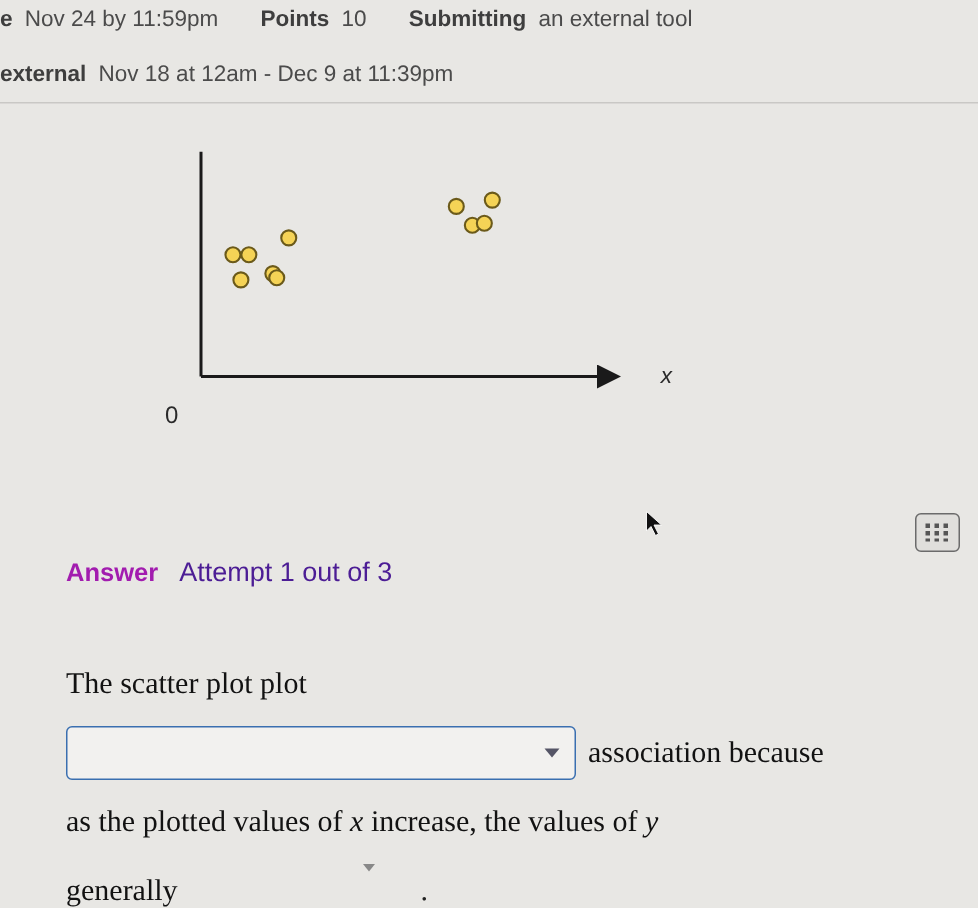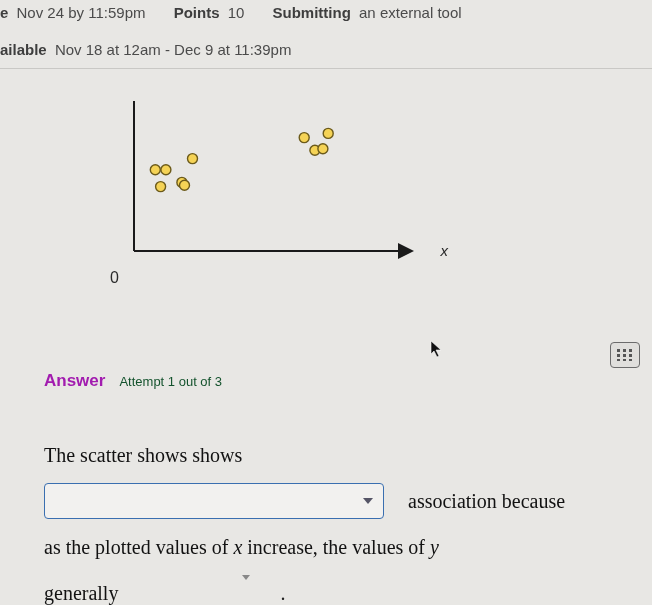--- a/index.html
+++ b/index.html
@@ -43,21 +43,21 @@
       font-style: italic;
       color: #2a2a2a;
     }
     .answer-row {
       margin: 90px 0 0 44px;
       font-size: 17px;
       display: flex;
       align-items: center;
     }
     .answer-label { font-weight: 700; color: #a21caf; margin-right: 14px; }
-    .attempt { color: #14532d; font-size: 13px; }
+    .attempt { color: #4c1d95; font-size: 18px; }
     .keypad-icon {
       position: absolute;
       right: 12px;
       top: 342px;
       width: 30px;
       height: 26px;
       border: 1.5px solid #6b6b6b;
       border-radius: 4px;
       display: flex;
       align-items: center;
@@ -66,21 +66,21 @@
     }
     .keypad-icon svg { width: 18px; height: 14px; }
     .question-block {
       margin: 46px 44px 0 44px;
       font-family: Georgia, "Times New Roman", serif;
       font-size: 20px;
       color: #121212;
       line-height: 1.8;
     }
     .line1 { margin-bottom: 10px; }
-    .line2 { display: flex; align-items: center; flex-wrap: wrap; gap: 24px; margin-bottom: 10px; }
+    .line2 { display: flex; align-items: center; flex-wrap: wrap; gap: 8px; margin-bottom: 10px; }
     .dropdown {
       border: 1.6px solid #3a6fb0;
       border-radius: 4px;
       background: #f2f1ef;
       height: 36px;
       width: 340px;
       display: flex;
       align-items: center;
       justify-content: flex-end;
       padding: 0 10px;
@@ -117,21 +117,21 @@
 <div class="header">
   <div class="header-row1">
     <span class="label">e</span>
     <span class="value">Nov 24 by 11:59pm</span>
     <span class="label">Points</span>
     <span class="value">10</span>
     <span class="label">Submitting</span>
     <span class="value">an external tool</span>
   </div>
   <div>
-    <span class="label">ailable</span>
+    <span class="label">external</span>
     <span class="value">Nov 18 at 12am - Dec 9 at 11:39pm</span>
   </div>
 </div>
 
 <div class="chart-wrap">
   <svg class="chart-svg" viewBox="0 0 310 180">
     <defs>
       <marker id="arrow" markerWidth="8" markerHeight="8" refX="6" refY="4" orient="auto">
         <path d="M0,0 L8,4 L0,8 Z" fill="#1a1a1a"></path>
       </marker>
@@ -172,21 +172,21 @@
       <rect x="7" y="11" width="3" height="2" fill="#555"></rect>
       <rect x="13" y="11" width="3" height="2" fill="#555"></rect>
   </svg>
 </div>
 
 <svg class="cursor-arrow" width="14" height="18" viewBox="0 0 14 18">
   <path d="M1,1 L1,14 L4,11 L7,17 L9,16 L6,10 L11,10 Z" fill="#111" stroke="#fff" stroke-width="0.6"></path>
 </svg>
 
 <div class="question-block">
-  <div class="line1">The scatter shows shows</div>
+  <div class="line1">The scatter plot plot</div>
   <div class="line2">
     <div class="dropdown">
       <span></span>
       <span class="chevron"></span>
     </div>
     <span>association because</span>
   </div>
   <div class="line3">
     <span>as the plotted values of </span><span class="mathvar">x</span><span> increase, the values of </span><span class="mathvar">y</span>
   </div>

